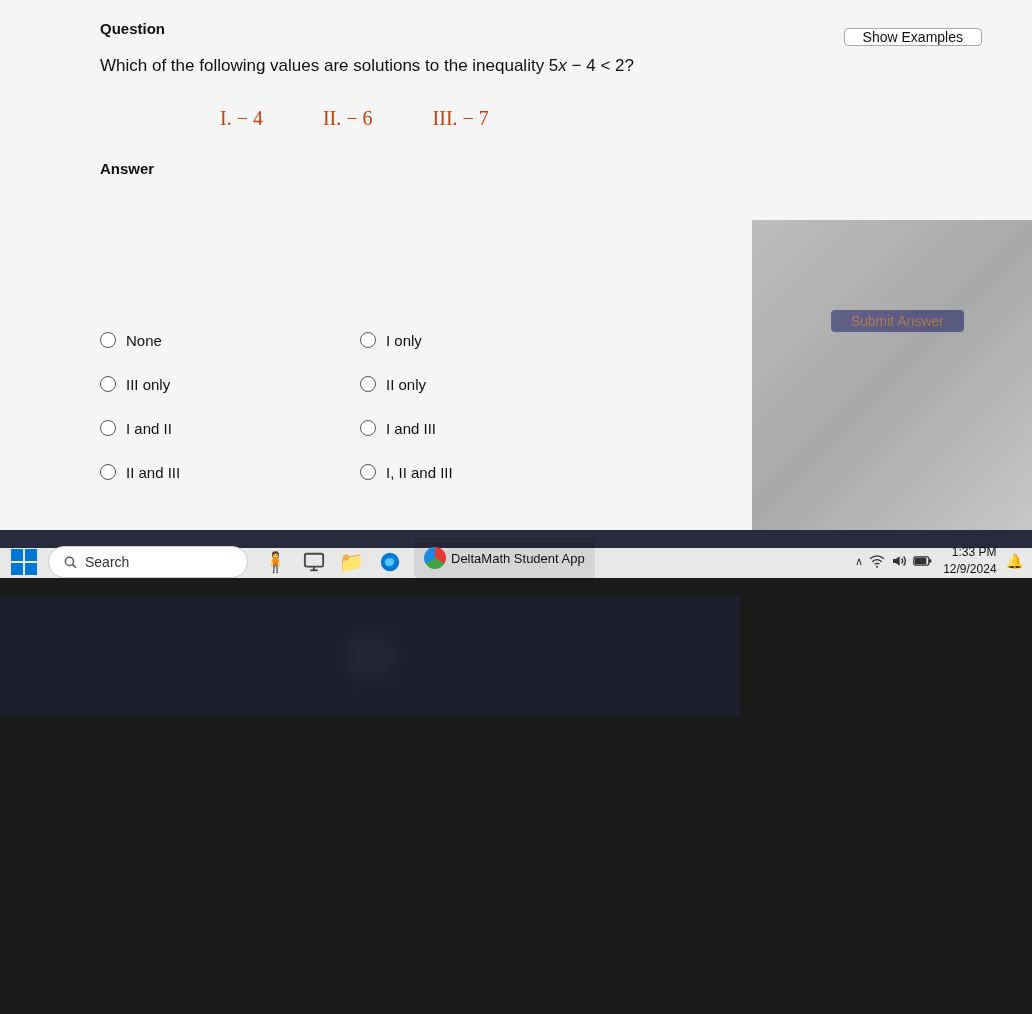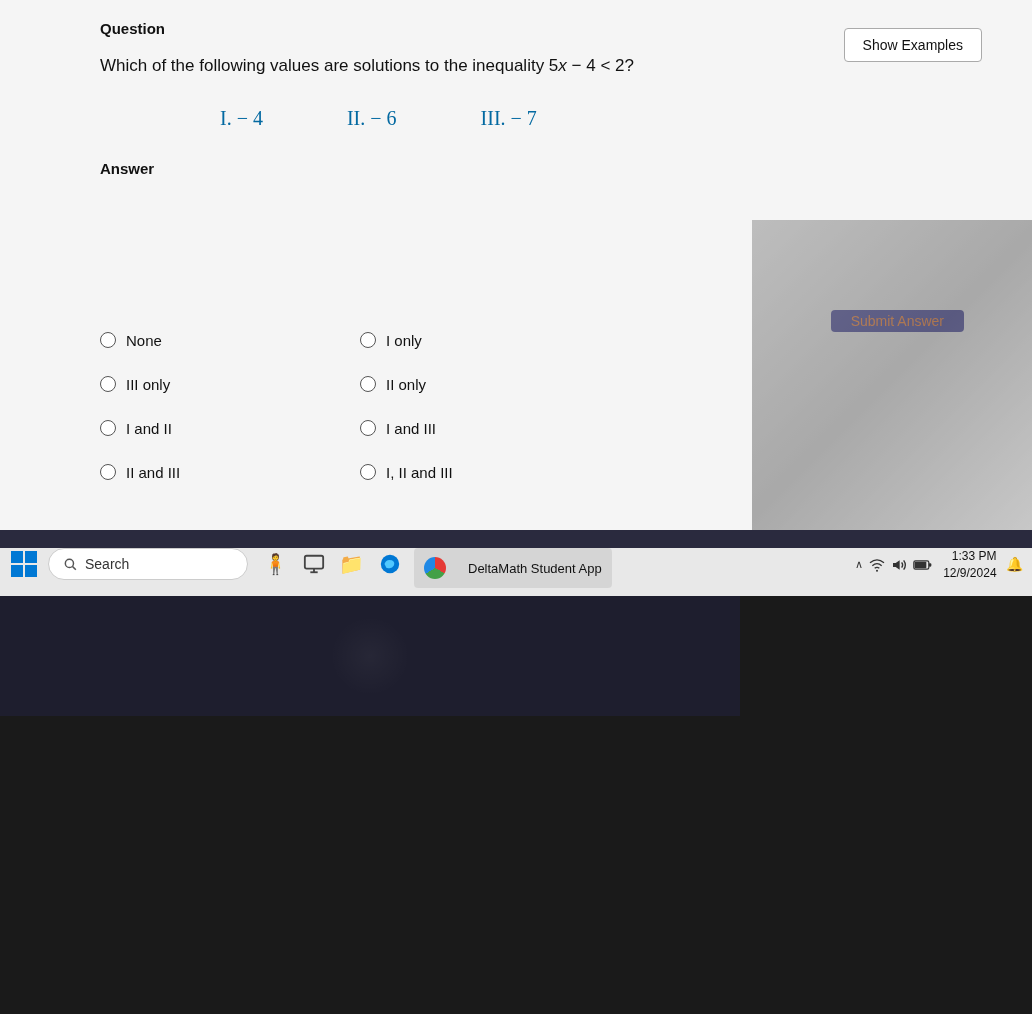--- a/index.html
+++ b/index.html
@@ -31,41 +31,41 @@
       margin-bottom: 16px;
     }
 
     .show-examples-btn {
       position: absolute;
       top: 28px;
       right: 50px;
       background: white;
       border: 1px solid #aaa;
       border-radius: 4px;
-      padding: 8px 18px;
+      padding: 0 18px;
       font-size: 14px;
       font-family: Arial, sans-serif;
       cursor: pointer;
       color: #111;
     }
 
     .question-text {
       font-size: 17px;
       font-family: Arial, sans-serif;
       color: #111;
       margin-bottom: 28px;
       line-height: 1.5;
     }
 
     .values-row {
       display: flex;
-      gap: 84px;
+      gap: 60px;
       font-size: 20px;
       font-family: 'Times New Roman', Times, serif;
-      color: #0369a1;
+      color: #c2410c;
       margin-bottom: 30px;
       padding-left: 120px;
       align-items: center;
       margin-top: 13px;
     }
 
     .answer-label {
       font-size: 15px;
       font-weight: bold;
       font-family: Arial, sans-serif;
@@ -104,24 +104,24 @@
       cursor: pointer;
       font-weight: 500;
     }
 
     
     .taskbar {
       position: absolute;
       top: 548px;
       left: 0;
       width: 100%;
-      height: 48px;
+      height: 30px;
       background: #e8e8e8;
       display: flex;
-      align-items: flex-start;
+      align-items: flex-end;
       padding: 0 8px;
       gap: 8px;
       z-index: 10;
     }
 
     .windows-icon {
       width: 32px;
       height: 32px;
       display: flex;
       align-items: center;
@@ -179,21 +179,21 @@
       align-items: center;
       justify-content: center;
       cursor: pointer;
       border-radius: 4px;
       font-size: 18px;
     }
 
     .deltamath-item {
       display: flex;
       align-items: center;
-      gap: 22px;
+      gap: 5px;
       padding: 4px 10px;
       border-radius: 4px;
       cursor: pointer;
       background: rgba(0,0,0,0.08);
       height: 40px;
     }
 
     .deltamath-dot {
       width: 22px;
       height: 22px;

